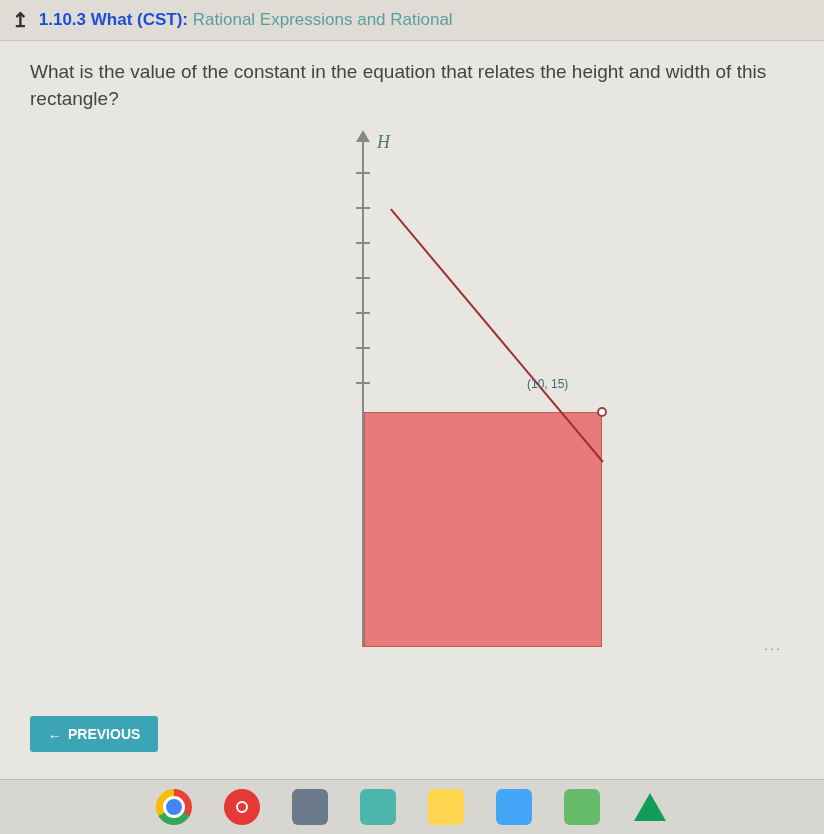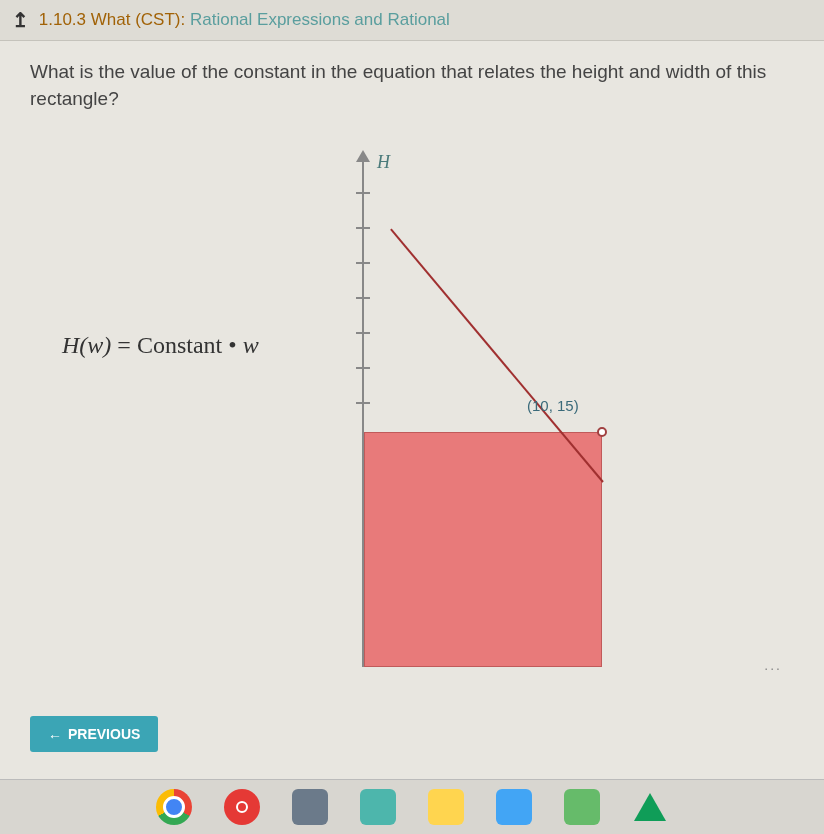--- a/index.html
+++ b/index.html
@@ -22,30 +22,29 @@
     .back-arrow {
       cursor: pointer;
       font-size: 20px;
       color: #333;
       font-weight: bold;
     }
     .header-title {
       font-size: 17px;
       color: #333;
     }
-    .header-title .bold { font-weight: normal; color: #a16207; }
+    .header-title .bold { font-weight: bold; color: #1d4ed8; }
     .header-title .subtitle { color: #5a9e9e; font-weight: normal; }
     .content {
       padding: 18px 30px 0 30px;
     }
     .question {
       font-size: 19px;
       color: #444;
       line-height: 1.4;
-      margin-bottom: 20px;
     }
     .graph-area {
       position: relative;
       width: 760px;
       height: 550px;
       margin: 0 auto;
     }
     .equation {
       position: absolute;
       left: 30px;
@@ -106,21 +105,21 @@
       width: 10px;
       height: 10px;
       background: #fff;
       border: 2px solid #a04040;
       border-radius: 50%;
     }
     .point-label {
       position: absolute;
       left: 495px;
       top: 265px;
-      font-size: 15px;
+      font-size: 12px;
       color: #3a6a7a;
     }
     .line {
       position: absolute;
       left: 570px;
       top: 20px;
       width: 2px;
       height: 330px;
       background: #a03030;
       transform-origin: bottom center;
@@ -209,23 +208,20 @@
     <span class="bold">1.10.3</span>
     <span class="bold">What (CST):</span>
     <span class="subtitle">Rational Expressions and Rational</span>
   </span>
 </div>
 
 <div class="content">
   <div class="question">What is the value of the constant in the equation that relates the height and width of this rectangle?</div>
 
   <div class="graph-area">
-    <div class="equation">
-      <span>H(w)</span><span class="upright"> = </span><span class="upright">Constant</span><span class="upright"> • </span><span>w</span>
-    </div>
 
     <div class="axis-label">H</div>
     <div class="y-arrow"></div>
     <div class="y-axis"></div>
     <div class="tick" style="top:60px"></div>
     <div class="tick" style="top:95px"></div>
     <div class="tick" style="top:130px"></div>
     <div class="tick" style="top:165px"></div>
     <div class="tick" style="top:200px"></div>
     <div class="tick" style="top:235px"></div>

